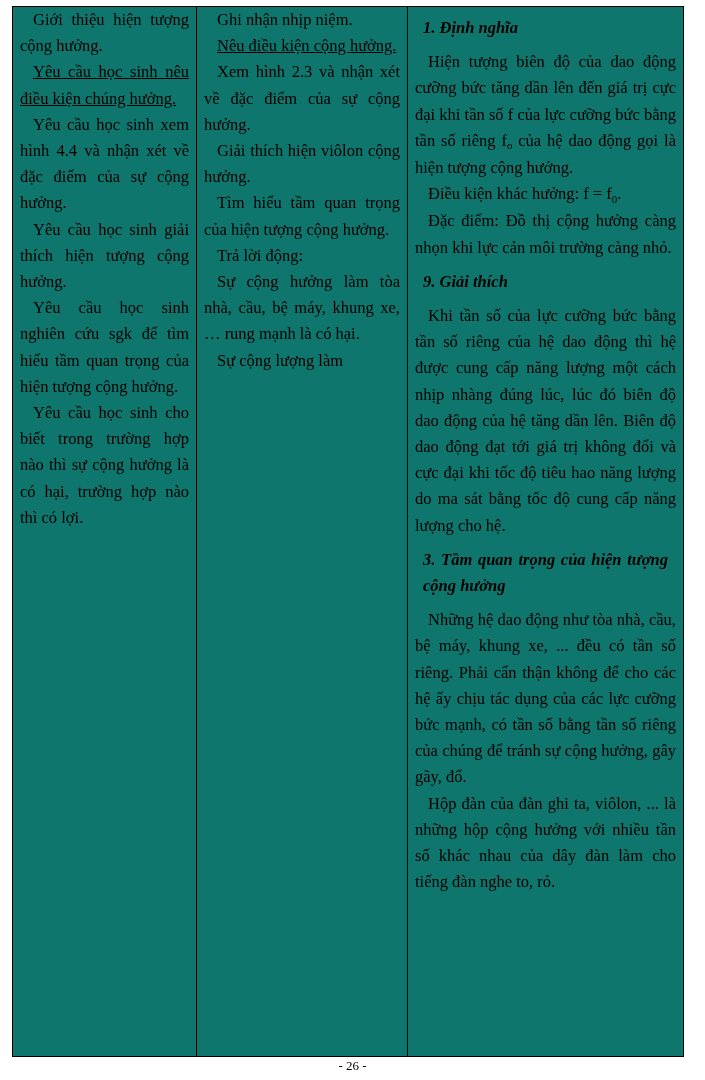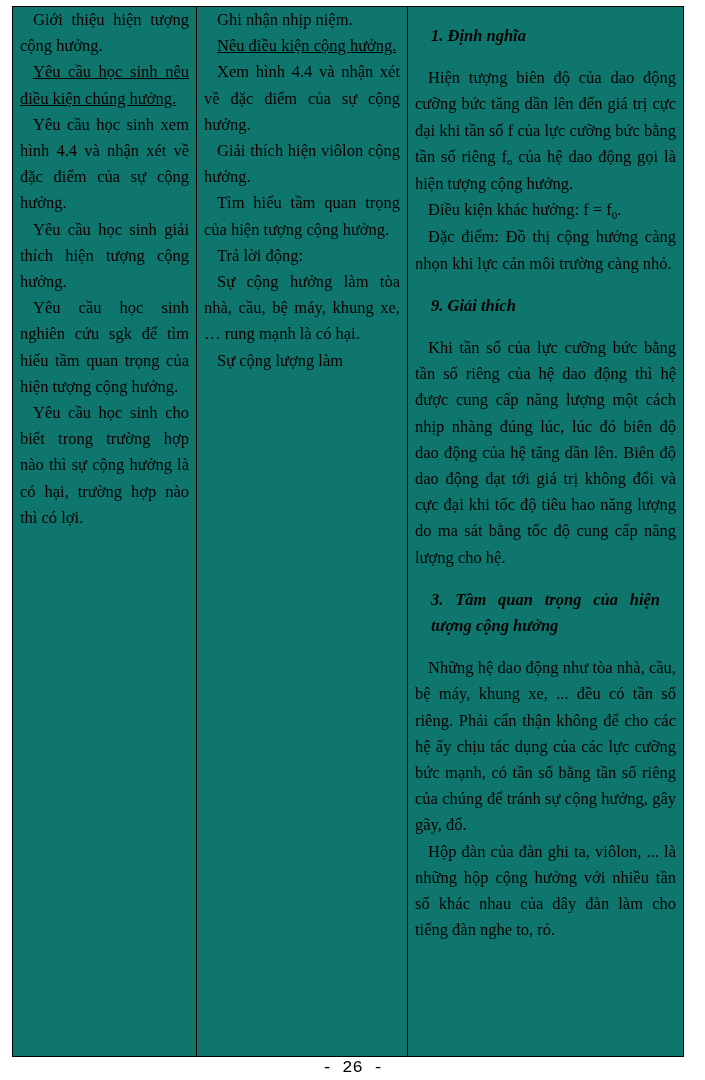--- a/index.html
+++ b/index.html
@@ -55,21 +55,21 @@
     text-align: justify;
     text-justify: inter-word;
     text-indent: 13px;
     font-size: 16.5px;
     line-height: 26.2px;
     hyphens: none;
     word-spacing: 0px;
   }
 
   p.head {
-    margin: 16px;
+    margin: 8px;
     font-size: 16.5px;
     line-height: 26.2px;
     font-weight: bold;
     font-style: italic;
     text-align: justify;
     text-indent: 0;
   }
 
   
   .gap-xs { margin-top: 5px; }
@@ -86,22 +86,22 @@
     position: relative;
     top: 3.5px;
   }
 
   .footer {
     position: absolute;
     left: 0;
     top: 1058px;
     width: 705px;
     text-align: center;
-    font-size: 17px;
-    font-family: Liberation Mono, monospace;
+    font-size: 13px;
+    font-family: Liberation Serif, serif;
   }
 </style>
 </head>
 <body>
 
 <div class="page">
 
   <table class="lesson-table">
     <tbody>
         <tr>
@@ -114,21 +114,21 @@
           <p class="para gap-lg">Yêu cầu học sinh giải thích hiện tượng cộng hưởng.</p>
           <p class="para gap-huge">Yêu cầu học sinh nghiên cứu sgk để tìm hiểu tầm quan trọng của hiện tượng cộng hưởng.</p>
           <p class="para gap-xs">Yêu cầu học sinh cho biết trong trường hợp nào thì sự cộng hưởng là có hại, trường hợp nào thì có lợi.</p>
         </div>
       </td>
 
       <td class="col-note">
         <div class="cell-inner">
           <p class="para gap-md">Ghi nhận nhịp niệm.</p>
           <p class="para gap-xxl">Nêu điều kiện cộng hưởng.</p>
-          <p class="para gap-xl">Xem hình 4.4 và nhận xét về đặc điểm của sự cộng hưởng.</p>
+          <p class="para gap-xl">Xem hình 2.3 và nhận xét về đặc điểm của sự cộng hưởng.</p>
           <p class="para gap-xl">Giải thích hiện viôlon cộng hưởng.</p>
           <p class="para gap-huge">Tìm hiểu tầm quan trọng của hiện tượng cộng hưởng.</p>
           <p class="para gap-xl">Trả lời động:</p>
           <p class="para gap-xs">Sự cộng hưởng làm tòa nhà, cầu, bệ máy, khung xe, … rung mạnh là có hại.</p>
           <p class="para gap-sm">Sự cộng lượng làm</p>
         </div>
       </td>
 
       <td class="col-content">
         <div class="cell-inner">

